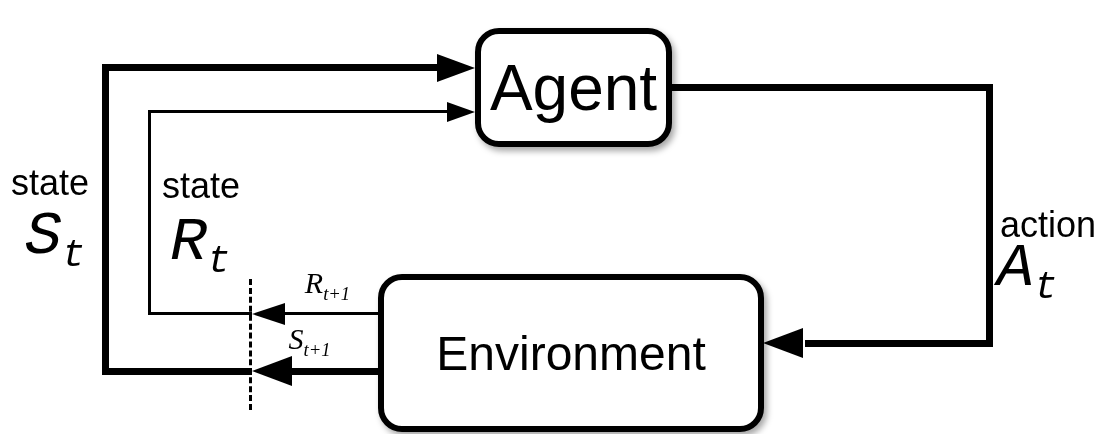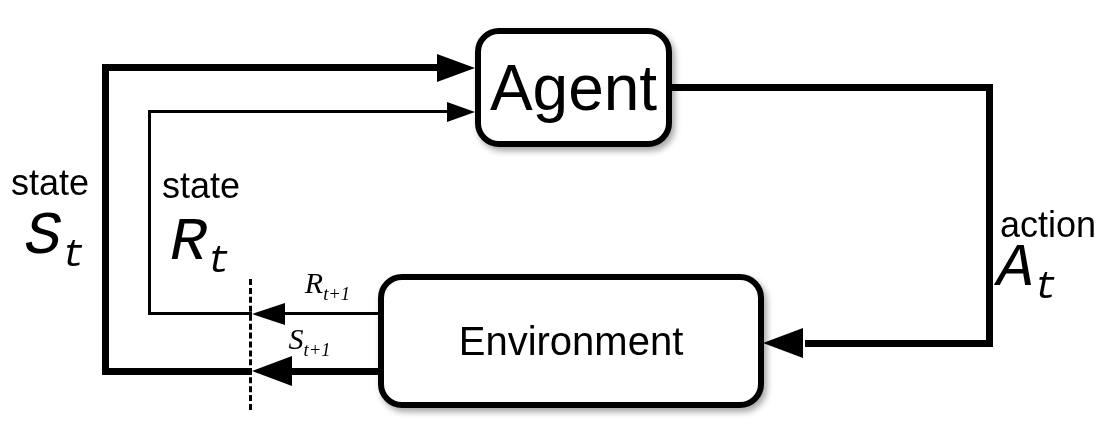--- a/index.html
+++ b/index.html
@@ -32,21 +32,21 @@
   .node{
     position:absolute;box-sizing:border-box;
     background:var(--boxfill);
     border:6px solid var(--line);
     border-radius:24px;
     display:flex;align-items:center;justify-content:center;
     box-shadow:3px 4px 6px rgba(0,0,0,0.35);
   }
   .node span{white-space:nowrap;}
   .agent-box{left:475px;top:28px;width:197px;height:119px;font-size:64px;}
-  .env-box{left:378px;top:274px;width:386px;height:134px;font-size:40px;}
+  .env-box{left:378px;top:274px;width:386px;height:158px;font-size:48px;}
   .word{
     position:absolute;font-size:36px;line-height:1;
   }
   .math{
     position:absolute;
     font-family:"Liberation Serif", serif;
     font-style:italic;line-height:1;
   }
   .math sub{font-size:0.62em;font-style:italic;}
   .big-math{font-size:62px;font-family:Liberation Mono, monospace;}

